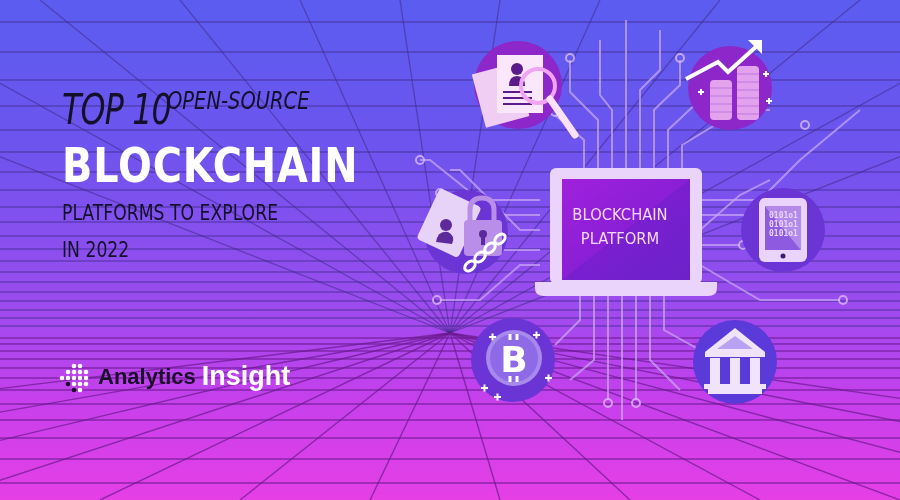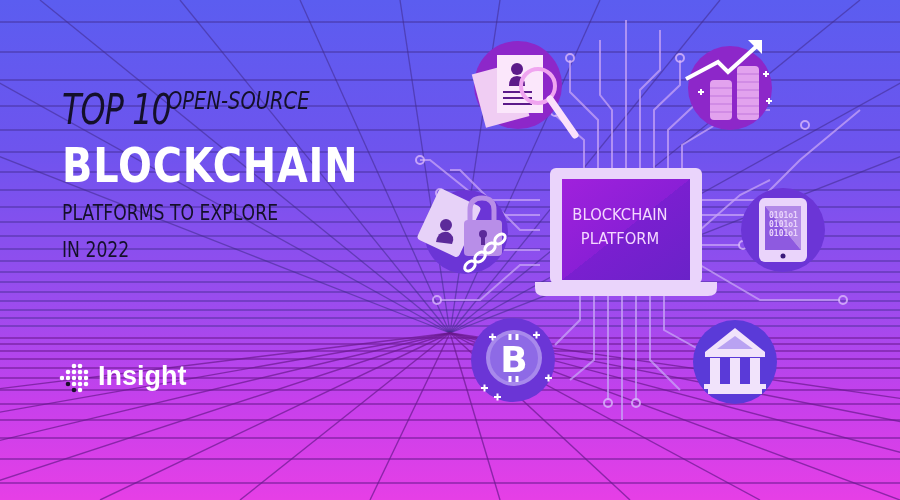--- a/index.html
+++ b/index.html
@@ -290,20 +290,21 @@
     <div class="line1">
       <span class="top10">TOP 10</span>
       <span class="opensource">OPEN-SOURCE</span>
     </div>
     <div class="line2">BLOCKCHAIN</div>
     <div class="line3">PLATFORMS TO EXPLORE</div>
     <div class="line4">IN 2022</div>
   </div>
 
   <div class="logo" style="left:98px;">
+    <span class="logo-word1">Analytics</span>
     <span class="logo-word2">Insight</span>
   </div>
 
   <div class="laptop-text">
     <div>BLOCKCHAIN</div>
     <div>PLATFORM</div>
   </div>
 </div>
 
 </body></html>

